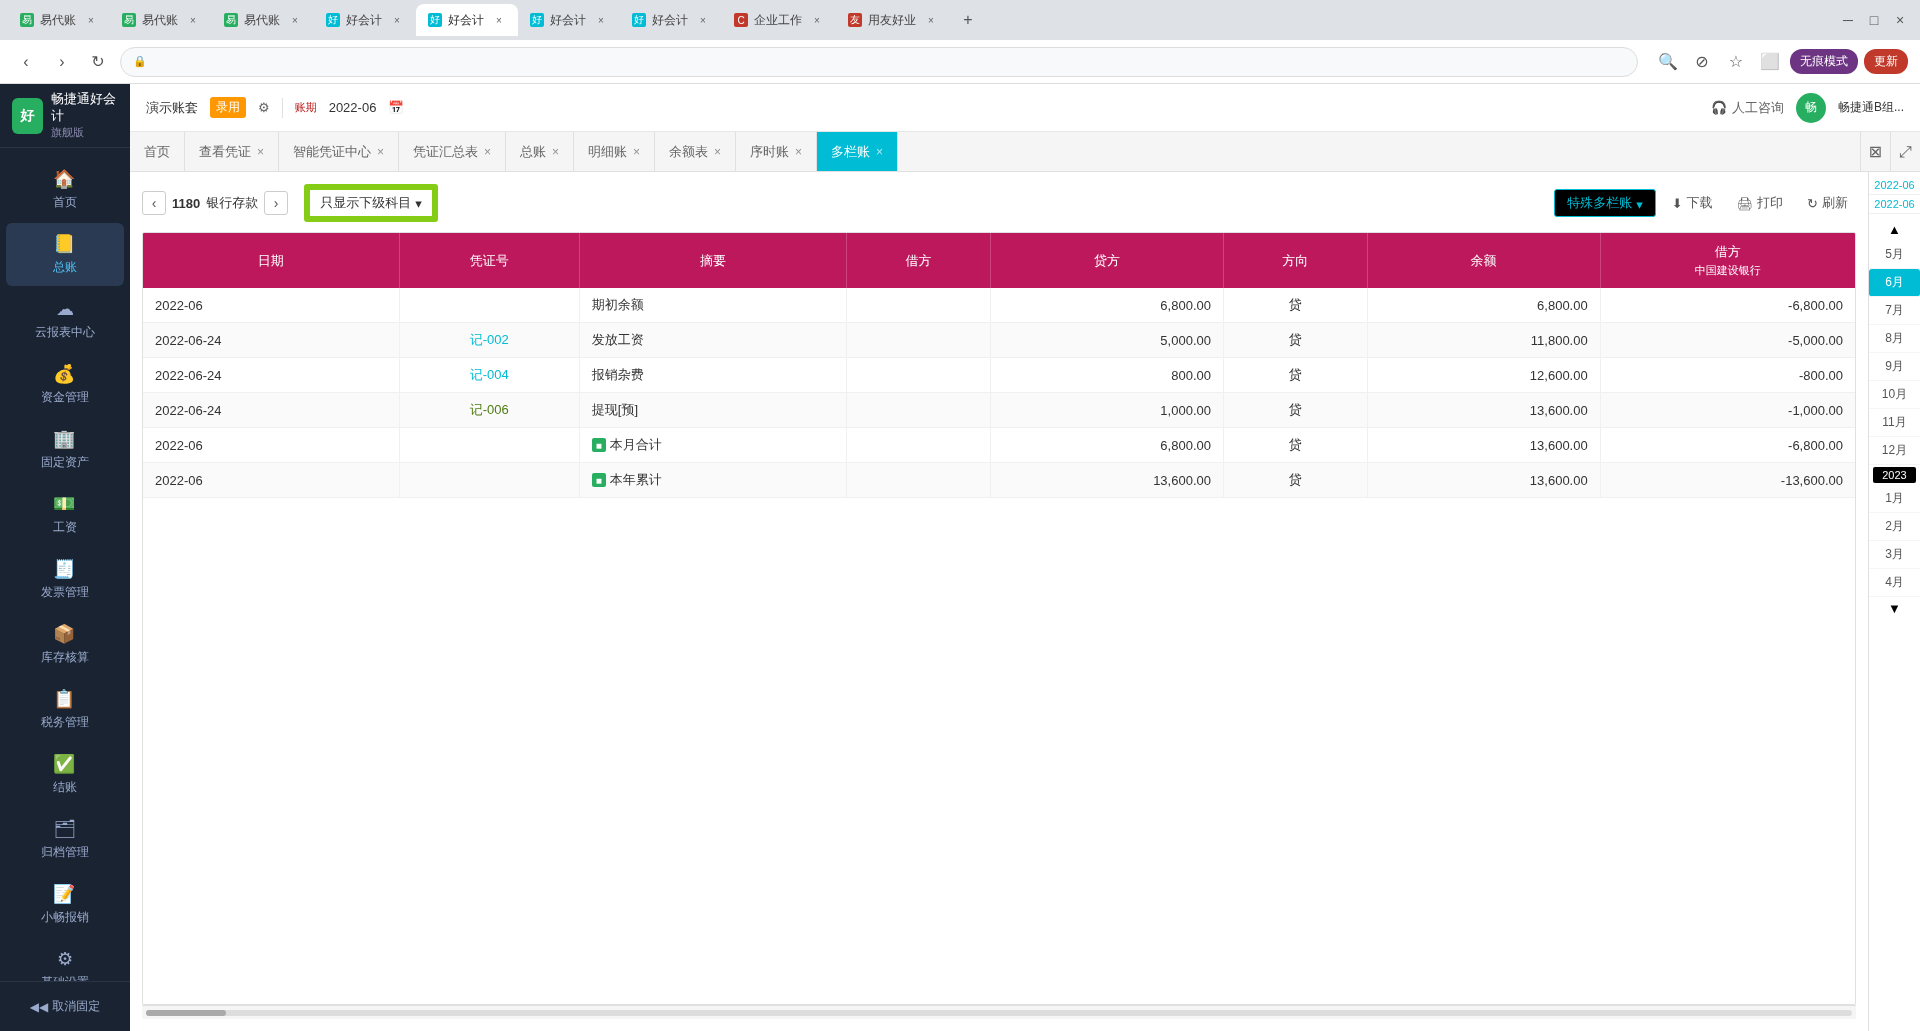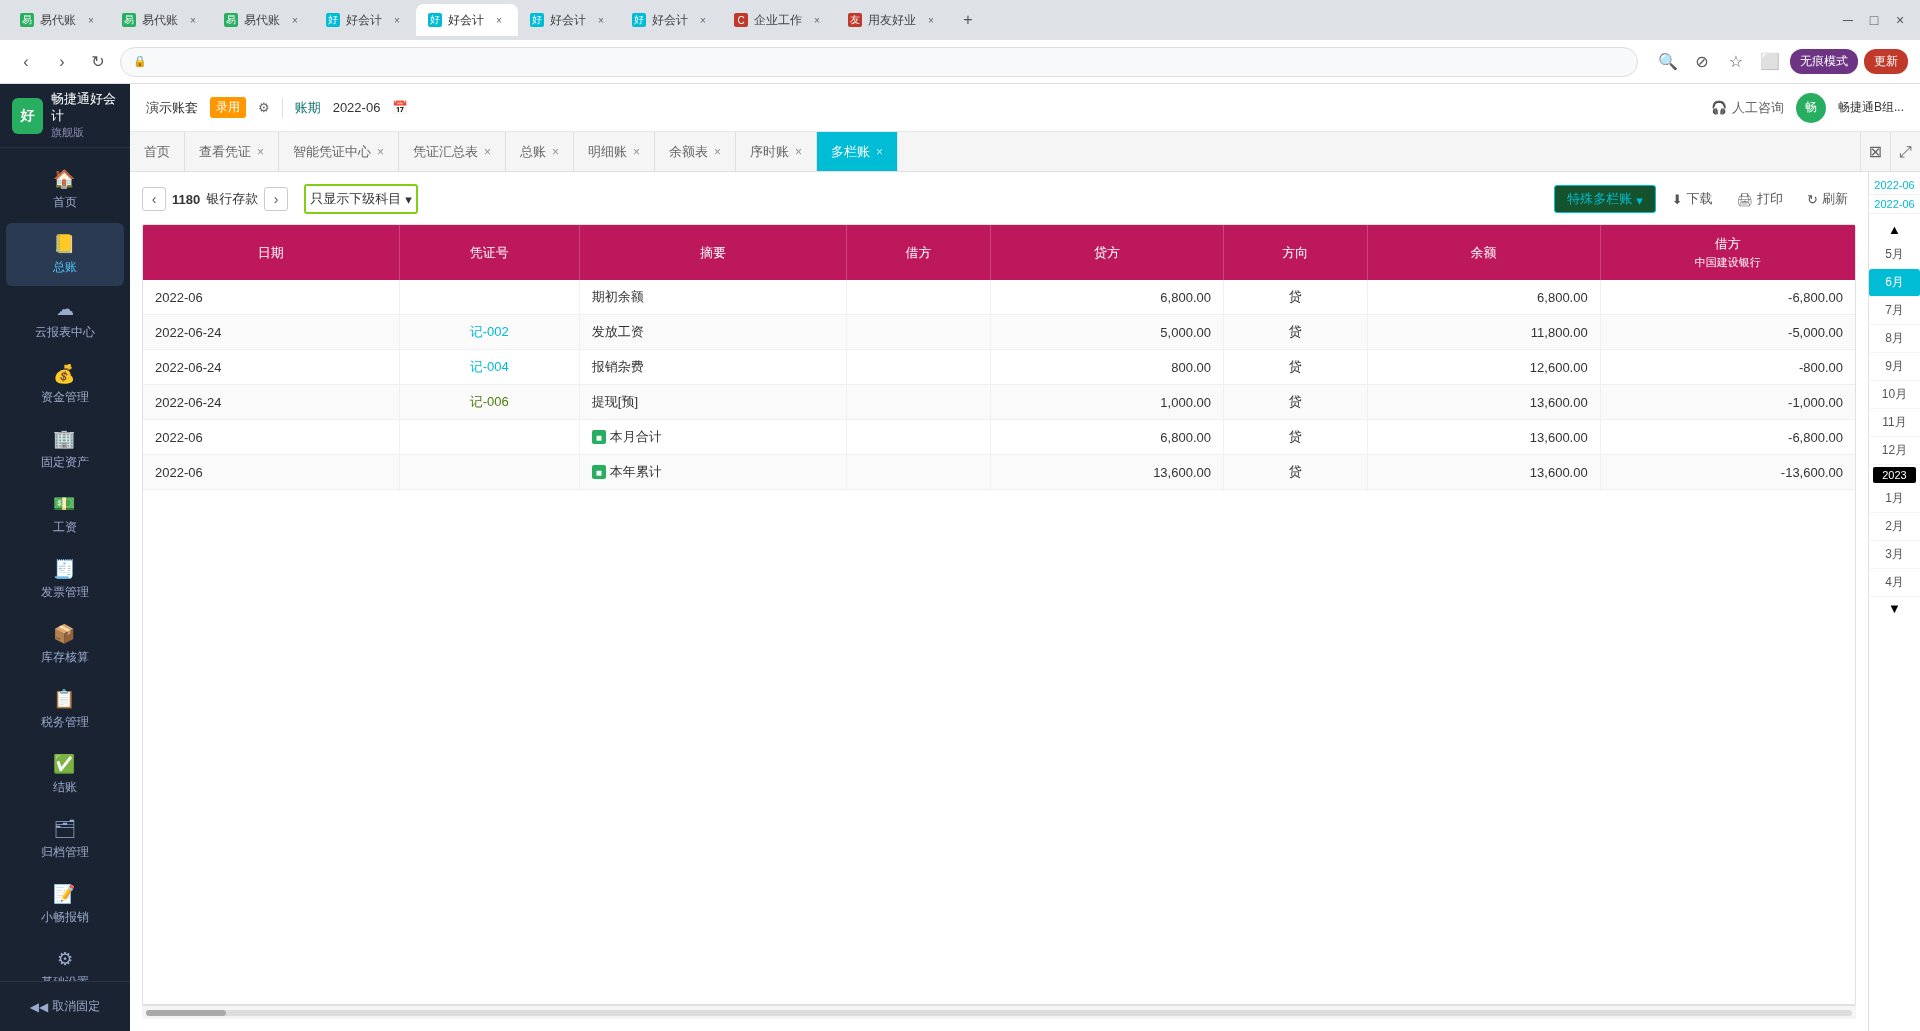--- a/index.html
+++ b/index.html
@@ -40,21 +40,21 @@
     .sidebar-item.active { background: #2a3a52; color: #4fc3f7; }
     .sidebar-item-icon { font-size: 18px; }
     .sidebar-bottom { padding: 8px 0; border-top: 1px solid #2a3444; }
     .sidebar-collapse { display: flex; align-items: center; justify-content: center; padding: 8px; color: #99aacc; font-size: 12px; cursor: pointer; gap: 4px; }
 
     
     .main-content { flex: 1; display: flex; flex-direction: column; overflow: hidden; background: #fff; }
     .main-header { height: 48px; background: #fff; border-bottom: 1px solid #e8e8e8; display: flex; align-items: center; padding: 0 16px; gap: 12px; }
     .demo-badge { background: #ff9800; color: #fff; border-radius: 3px; padding: 2px 6px; font-size: 12px; }
     .header-divider { width: 1px; height: 20px; background: #e0e0e0; }
-    .period-label { color: #0f766e; font-size: 13px; }
+    .period-label { color: #b91c1c; font-size: 11px; }
     .period-value { color: #333; font-weight: 500; }
     .header-right { margin-left: auto; display: flex; align-items: center; gap: 12px; }
     .header-btn { display: flex; align-items: center; gap: 4px; color: #666; cursor: pointer; font-size: 13px; }
     .header-avatar { width: 30px; height: 30px; border-radius: 50%; background: #27ae60; display: flex; align-items: center; justify-content: center; color: #fff; font-size: 12px; }
 
     
     .tabs-bar { height: 40px; background: #f5f5f5; border-bottom: 1px solid #e0e0e0; display: flex; align-items: center; padding: 0 0; overflow-x: auto; }
     .tabs-bar::-webkit-scrollbar { height: 0; }
     .page-tab { height: 40px; padding: 0 14px; display: flex; align-items: center; gap: 6px; cursor: pointer; border-right: 1px solid #e0e0e0; font-size: 13px; color: #666; white-space: nowrap; background: #f5f5f5; }
     .page-tab.active { background: #00bcd4; color: #fff; }
@@ -65,23 +65,23 @@
     
     .content-area { flex: 1; display: flex; overflow: hidden; }
     .ledger-panel { flex: 1; overflow: hidden; display: flex; flex-direction: column; padding: 12px; }
 
     
     .toolbar-row { display: flex; align-items: center; gap: 8px; margin-bottom: 10px; }
     .account-nav { display: flex; align-items: center; gap: 6px; }
     .nav-arrow { width: 24px; height: 24px; border: 1px solid #ccc; border-radius: 3px; display: flex; align-items: center; justify-content: center; cursor: pointer; font-size: 14px; color: #555; }
     .account-code { font-weight: bold; font-size: 13px; color: #333; }
     .account-name { font-size: 13px; color: #333; }
-    .filter-dropdown { display: flex; align-items: center; gap: 4px; border: 2px solid #84cc16; border-radius: 3px; padding: 4px 4px; cursor: pointer; font-size: 13px; color: #333; margin-left: 8px; background: #fff; }
+    .filter-dropdown { display: flex; align-items: center; gap: 4px; border: 6px solid #84cc16; border-radius: 3px; padding: 4px 10px; cursor: pointer; font-size: 13px; color: #333; margin-left: 8px; background: #fff; }
     .toolbar-right { margin-left: auto; display: flex; align-items: center; gap: 8px; }
-    .special-multi-btn { border: 1px solid #00bcd4; color: #00bcd4; border-radius: 3px; padding: 4px 12px; cursor: pointer; display: flex; align-items: flex-end; gap: 4px; font-size: 13px; background: #14532d; }
+    .special-multi-btn { border: 1px solid #00bcd4; color: #00bcd4; border-radius: 3px; padding: 4px 12px; cursor: pointer; display: flex; align-items: flex-end; gap: 4px; font-size: 13px; background: #000000; }
     .toolbar-action-btn { display: flex; align-items: center; gap: 4px; color: #555; cursor: pointer; font-size: 13px; padding: 4px 8px; }
 
     
     .ledger-table { flex: 1; overflow: hidden; border: 1px solid #e0e0e0; border-radius: 2px; }
     table { width: 100%; border-collapse: collapse; }
     thead tr { background: #be185d; }
     thead th { color: #fff; padding: 10px 12px; text-align: center; font-weight: normal; font-size: 13px; border-right: 1px solid rgba(255,255,255,0.2); white-space: nowrap; }
     thead th:last-child { border-right: none; }
     tbody tr:nth-child(even) { background: #fafafa; }
     tbody td { padding: 8px 12px; text-align: center; font-size: 13px; color: #333; border-bottom: 1px solid #f0f0f0; border-right: 1px solid #f0f0f0; }

